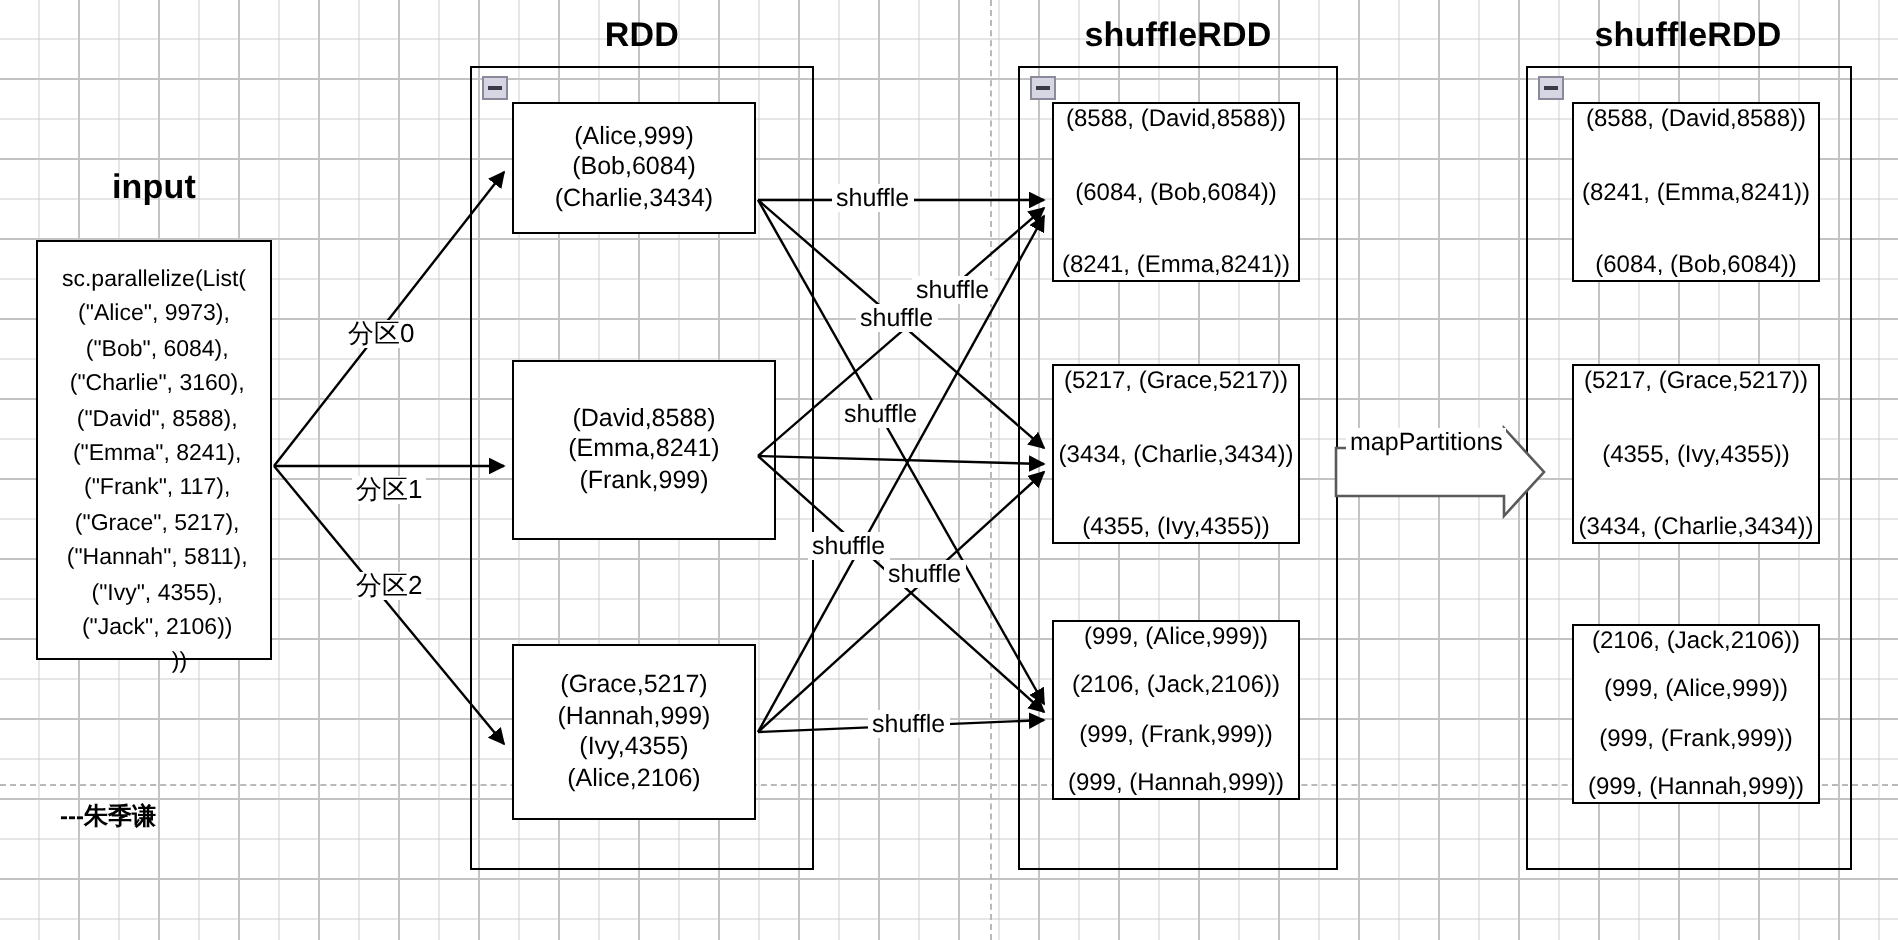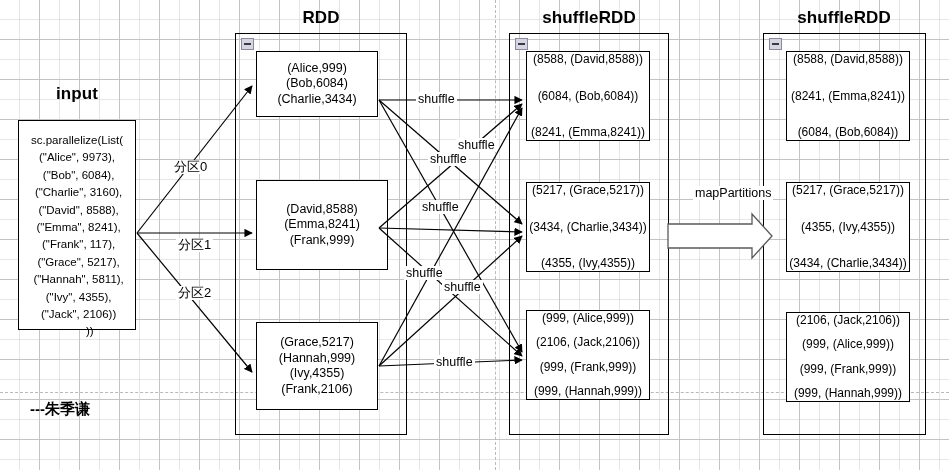--- a/index.html
+++ b/index.html
@@ -103,21 +103,21 @@
     background: #ffffff;
     padding: 0 2px;
     white-space: nowrap;
     line-height: 14px;
   }
   .edge-label.cjk {
     font-size: 13px;
   }
   .watermark {
     position: absolute;
-    font-size: 15px;
+    font-size: 12px;
     font-weight: bold;
     white-space: nowrap;
   }
   svg.overlay {
     position: absolute;
     left: 0;
     top: 0;
     width: 949px;
     height: 470px;
     pointer-events: none;
@@ -163,21 +163,21 @@
   <div class="data-box" style="left:256px; top:180px; width:132px; height:90px;">
     <span>(David,8588)</span>
     <span>(Emma,8241)</span>
     <span>(Frank,999)</span>
   </div>
 
   <div class="data-box" style="left:256px; top:322px; width:122px; height:88px;">
     <span>(Grace,5217)</span>
     <span>(Hannah,999)</span>
     <span>(Ivy,4355)</span>
-    <span>(Frank,2106)</span>
+    <span>(Alice,2106)</span>
   </div>
 
   <div class="container-box" style="left:509px; top:33px; width:160px; height:402px;"></div>
   <div class="collapse-icon" style="left:515px; top:38px;">
       <i></i>
     </div>
 
   <div class="data-box small" style="left:526px; top:51px; width:124px; height:90px;">
     <span>(8588, (David,8588))</span>
     <span>(6084, (Bob,6084))</span>
@@ -254,17 +254,17 @@
   <div class="edge-label cjk" style="left:176px; top:286px;">分区2</div>
 
   <div class="edge-label" style="left:416px; top:92px;">shuffle</div>
   <div class="edge-label" style="left:456px; top:138px;">shuffle</div>
   <div class="edge-label" style="left:428px; top:152px;">shuffle</div>
   <div class="edge-label" style="left:420px; top:200px;">shuffle</div>
   <div class="edge-label" style="left:404px; top:266px;">shuffle</div>
   <div class="edge-label" style="left:442px; top:280px;">shuffle</div>
   <div class="edge-label" style="left:434px; top:355px;">shuffle</div>
 
-  <div class="edge-label" style="left:673px; top:186px;margin-left:20px;">mapPartitions</div>
+  <div class="edge-label" style="left:673px; top:214px;">mapPartitions</div>
 
   <div class="watermark" style="left:30px; top:400px;">---朱季谦</div>
 
 </div>
 
 </body></html>

